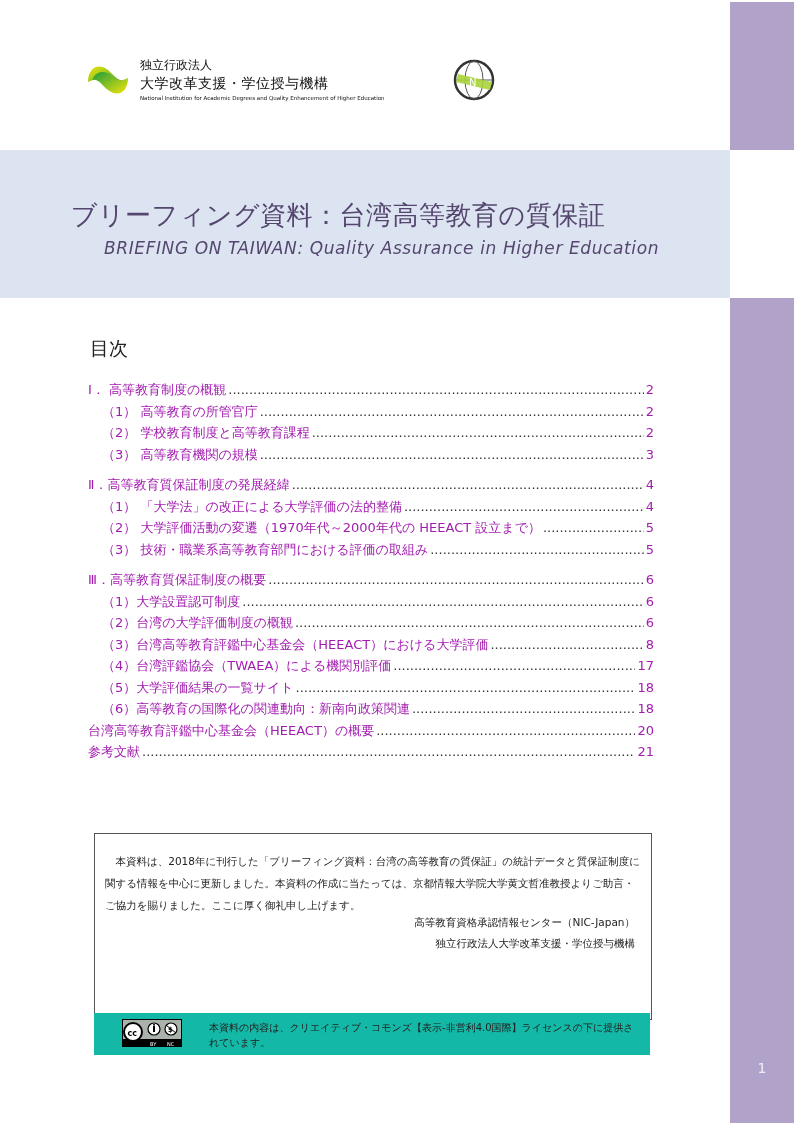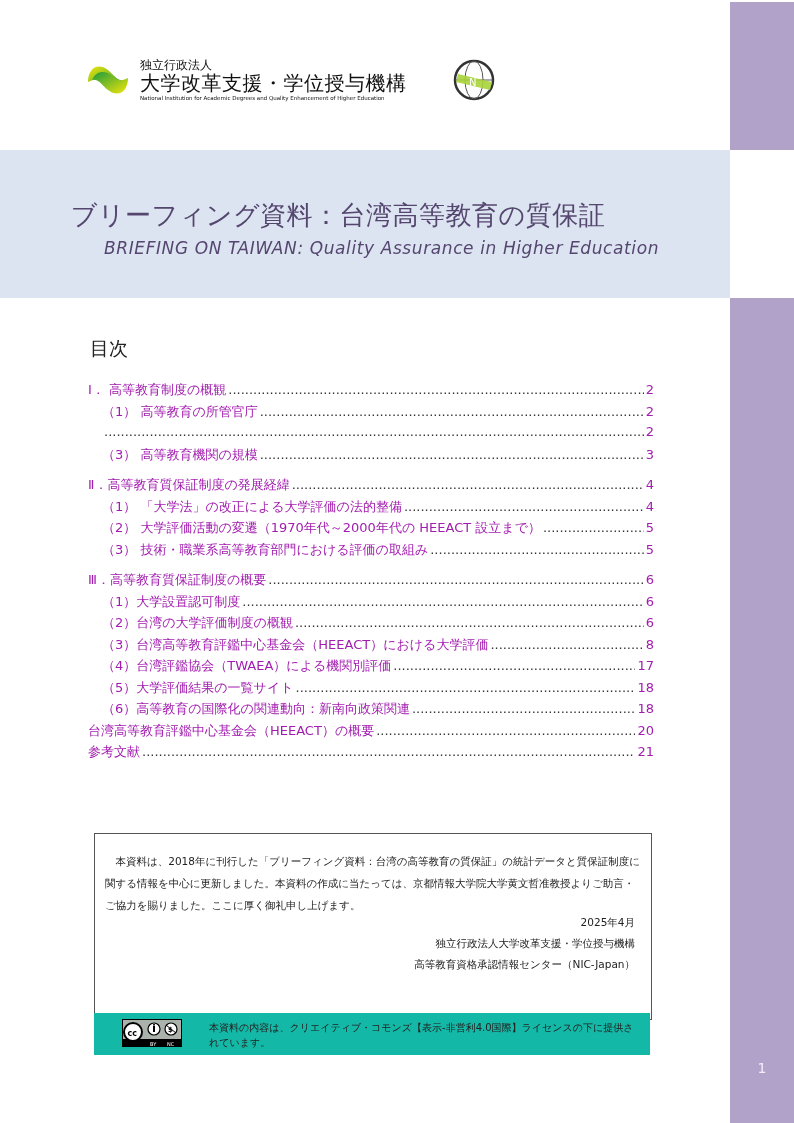--- a/index.html
+++ b/index.html
@@ -19,21 +19,21 @@
   }
   .page-number {
     position:absolute; left:730px; width:64px; top:1060px;
     text-align:center; color:#f2eef8; font-size:14px;
   }
   .logo-niad {
     position:absolute; left:84px; top:56px; display:flex; align-items:center;
   }
   .niad-mark { width:48px; height:48px; margin-right:8px; }
   .niad-text-small { font-size:12px; color:#111; line-height:14px; }
-  .niad-text-big { font-size:20px; color:#111; line-height:22px; letter-spacing:0.5px; }
+  .niad-text-big { font-size:14px; color:#111; line-height:22px; letter-spacing:0.5px; }
   .niad-text-en { font-size:5.5px; color:#111; line-height:8px; white-space:nowrap; }
   .logo-nic {
     position:absolute; left:452px; top:58px; display:flex; align-items:center;
   }
   .nic-mark { width:44px; height:44px; margin-right:6px; }
   .nic-title { font-family:"DejaVu Sans", sans-serif; font-size:24px; color:#2a2a2a; line-height:26px; }
   .nic-sub { font-size:8.5px; color:#333; font-weight:bold; letter-spacing:0.5px; }
   .title-band {
     position:absolute; left:0; top:150px; width:730px; height:148px;
     background:#dce3f1;
@@ -138,20 +138,21 @@
       <span class="label">Ⅰ．  高等教育制度の概観</span>
       <span class="dots"></span>
       <span class="pg">2</span>
     </div>
   <div class="toc-row lvl2">
       <span class="label">（1） 高等教育の所管官庁</span>
       <span class="dots"></span>
       <span class="pg">2</span>
     </div>
   <div class="toc-row lvl2">
+      <span class="label">（2） 学校教育制度と高等教育課程</span>
       <span class="dots"></span>
       <span class="pg">2</span>
     </div>
   <div class="toc-row lvl2">
       <span class="label">（3） 高等教育機関の規模</span>
       <span class="dots"></span>
       <span class="pg">3</span>
     </div>
 
   <div class="toc-row lvl1 gap">
@@ -218,23 +219,22 @@
   <div class="toc-row lvl1">
       <span class="label">参考文献</span>
       <span class="dots"></span>
       <span class="pg">21</span>
     </div>
 </div>
 
 <div class="note-box">
   <div class="note-body">本資料は、2018年に刊行した「ブリーフィング資料：台湾の高等教育の質保証」の統計データと質保証制度に関する情報を中心に更新しました。本資料の作成に当たっては、京都情報大学院大学黄文哲准教授よりご助言・ご協力を賜りました。ここに厚く御礼申し上げます。</div>
   <div class="note-sign">
-    <div>2025年4月</div>
+    <div>高等教育資格承認情報センター（NIC-Japan）</div>
     <div>独立行政法人大学改革支援・学位授与機構</div>
-    <div>高等教育資格承認情報センター（NIC-Japan）</div>
   </div>
 </div>
 
 <div class="license-box">
   <svg class="cc-badge" viewBox="0 0 60 28">
     <rect x="0.5" y="0.5" width="59" height="27" fill="#aab2ab" stroke="#000"></rect>
     <rect x="0.5" y="20" width="59" height="7.5" fill="#000"></rect>
     <circle cx="11" cy="13" r="9" fill="#fff" stroke="#000" stroke-width="2"></circle>
     <text x="5.5" y="16.5" font-size="8" font-weight="bold" fill="#000" font-family="DejaVu Sans, sans-serif">cc</text>
     <circle cx="32" cy="10" r="6" fill="#fff" stroke="#000" stroke-width="1.2"></circle>

